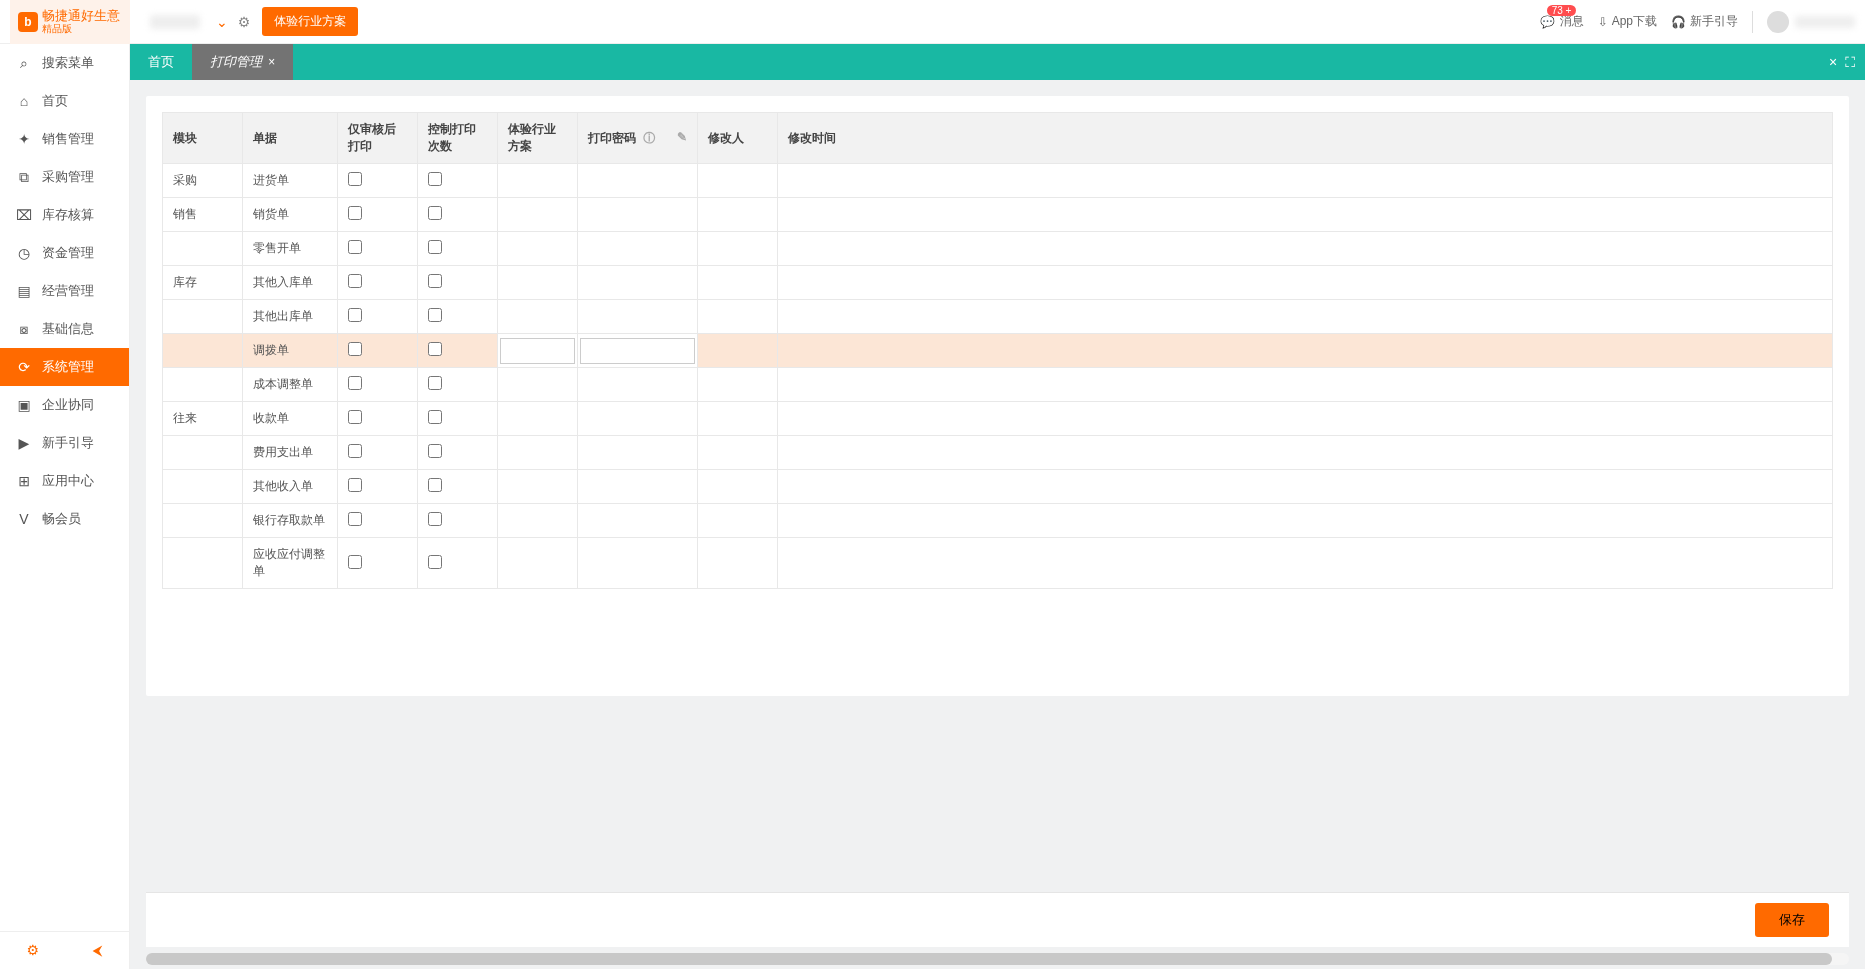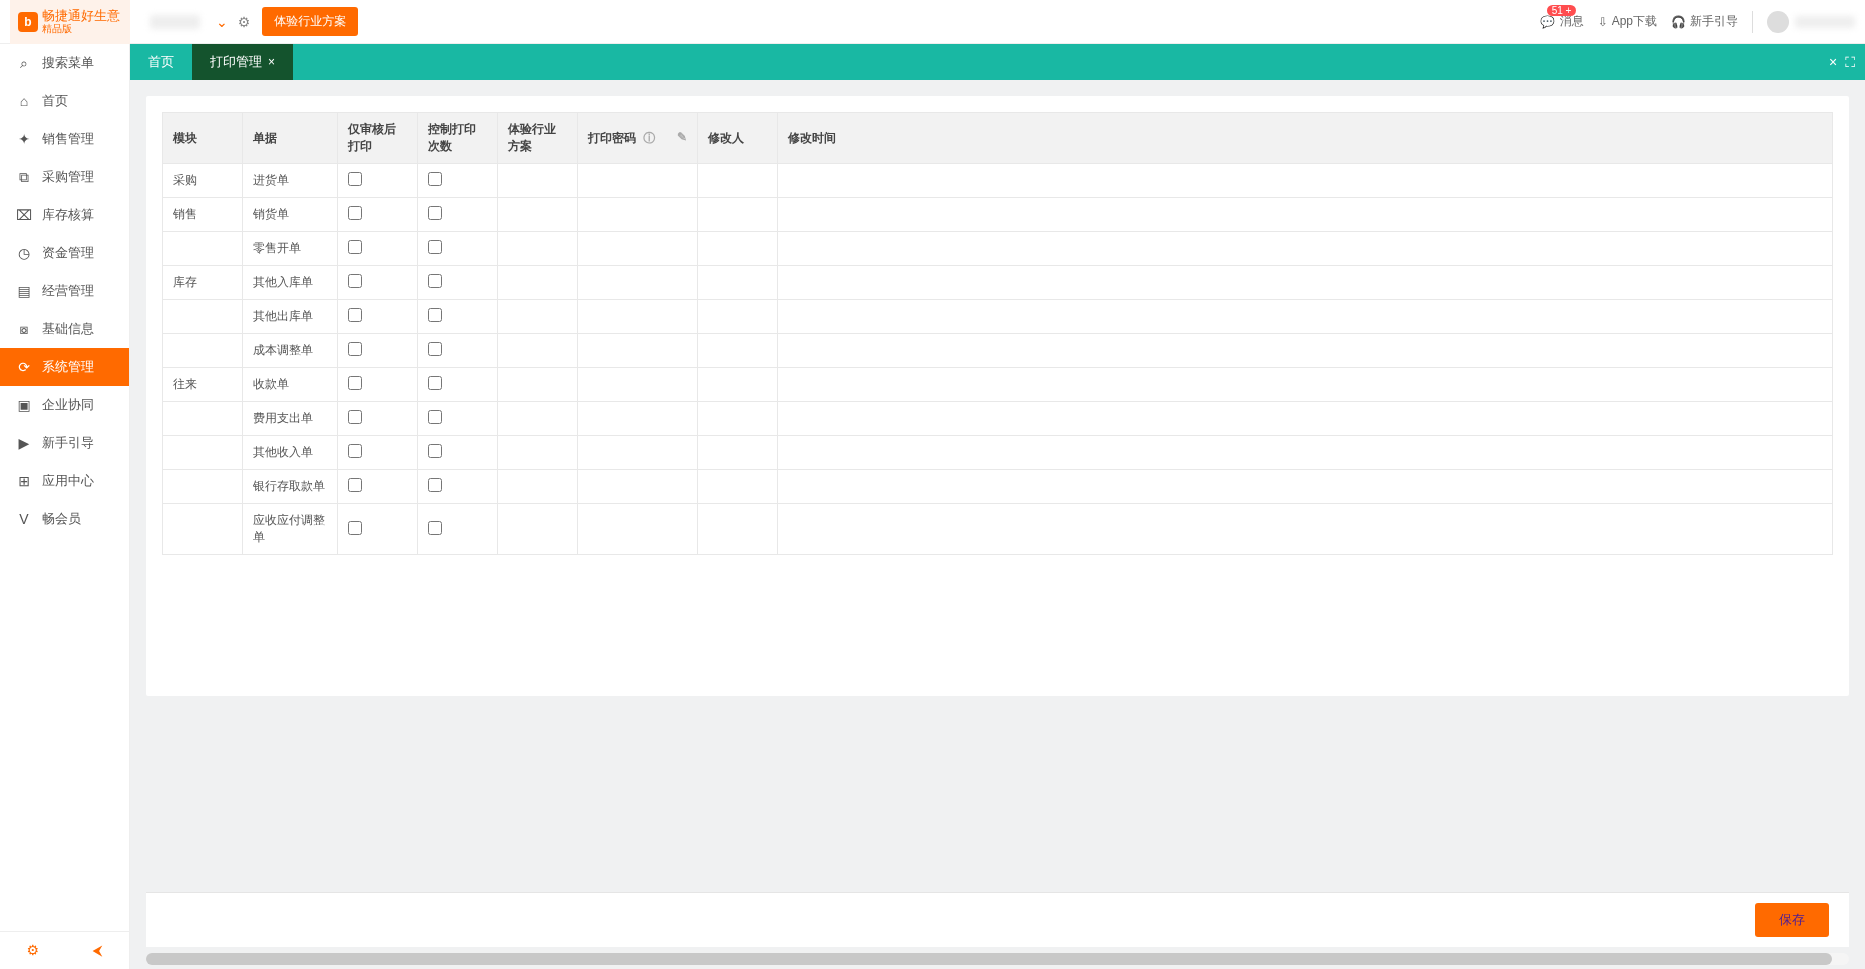--- a/index.html
+++ b/index.html
@@ -32,21 +32,21 @@
 .side-item { display: flex; align-items: center; gap: 10px; padding: 10px 16px; cursor: pointer; color: #555; font-size: 13px; }
 .side-item.active { background: #ff6a00; color: #fff; }
 .side-item .ic { width: 16px; text-align: center; font-size: 14px; }
 .sidebar-footer { display: flex; justify-content: space-around; padding: 10px 0; border-top: 1px solid #eee; }
 .sidebar-footer span { color: #ff6a00; cursor: pointer; font-size: 14px; }
 
 
 .main { flex: 1; display: flex; flex-direction: column; background: #f0f1f2; min-width: 0; }
 .tabbar { display: flex; align-items: center; background: #19b8a3; color: #fff; height: 36px; }
 .tab { padding: 0 18px; height: 36px; display: flex; align-items: center; gap: 6px; cursor: pointer; font-size: 13px; }
-.tab.active { background: #14532d; }
+.tab.active { background: #737373; font-style: italic; }
 .tab .close { font-size: 12px; }
 .tabbar-right { margin-left: auto; display: flex; gap: 8px; padding-right: 10px; }
 .tabbar-right span { cursor: pointer; font-size: 14px; }
 
 .content { flex: 1; padding: 16px; overflow: auto; }
 .panel { background: #fff; border-radius: 2px; padding: 0; min-height: 600px; padding: 16px;}
 
 
 table { border-collapse: collapse; width: 100%; table-layout: fixed; }
 th, td { border: 1px solid #e8e8e8; padding: 8px 10px; text-align: left; font-size: 12px; color: #555; height: 32px; }
@@ -63,21 +63,21 @@
 .col-doc { width: 95px; }
 .col-audit { width: 80px; }
 .col-control { width: 80px; }
 .col-max { width: 80px; }
 .col-pwd { width: 120px; }
 .col-modifier { width: 80px; }
 .col-modtime { width: auto; }
 
 
 .savebar { background: #fff; border-top: 1px solid #e5e5e5; padding: 10px 20px; display: flex; justify-content: flex-end; margin: 0 16px 6px 16px;}
-.save-btn { background: #ff6a00; color: #4c1d95; border: none; padding: 8px 24px; border-radius: 3px; cursor: pointer; font-size: 13px; }
+.save-btn { background: #ff6a00; color: #000000; border: none; padding: 8px 24px; border-radius: 3px; cursor: pointer; font-size: 13px; }
 
 
 .hscroll { height: 12px; background: #f5f5f5; margin: 0 16px 4px 16px; position: relative; border-radius: 6px;}
 .hscroll .thumb { position: absolute; left: 0; top: 0; height: 12px; width: 99%; background: #c8c8c8; border-radius: 6px; }
 </style>
 </head>
 <body>
 
 <div class="app">
 
@@ -93,21 +93,21 @@
       <div class="blur"></div>
     </div>
     <span class="chevron-down">⌄</span>
     <span class="gear-btn">⚙</span>
     <button class="cta-btn">体验行业方案</button>
 
     <div class="top-right">
       <div class="item">
         <span>💬</span>
         <span>消息</span>
-        <span class="badge">51 +</span>
+        <span class="badge">73 +</span>
       </div>
       <div class="item">
         <span>⇩</span>
         <span>App下载</span>
       </div>
       <div class="item">
         <span>🎧</span>
         <span>新手引导</span>
       </div>
       <div class="avatar-area">
@@ -268,20 +268,30 @@
                 <tr>
                   <td></td>
                   <td>其他出库单</td>
                   <td><input type="checkbox" class="chk" style=""></td>
                   <td><input type="checkbox" class="chk" style=""></td>
                   <td></td>
                   <td></td>
                   <td></td>
                   <td></td>
                 </tr>
+                <tr class="highlight">
+                  <td></td>
+                  <td>调拨单</td>
+                  <td><input type="checkbox" class="chk" style=""></td>
+                  <td><input type="checkbox" class="chk" style=""></td>
+                  <td class="input-cell"><input class="cell-input" style=""></td>
+                  <td class="input-cell"><input class="cell-input" style=""></td>
+                  <td></td>
+                  <td></td>
+                </tr>
                 <tr>
                   <td></td>
                   <td>成本调整单</td>
                   <td><input type="checkbox" class="chk" style=""></td>
                   <td><input type="checkbox" class="chk" style=""></td>
                   <td></td>
                   <td></td>
                   <td></td>
                   <td></td>
                 </tr>

